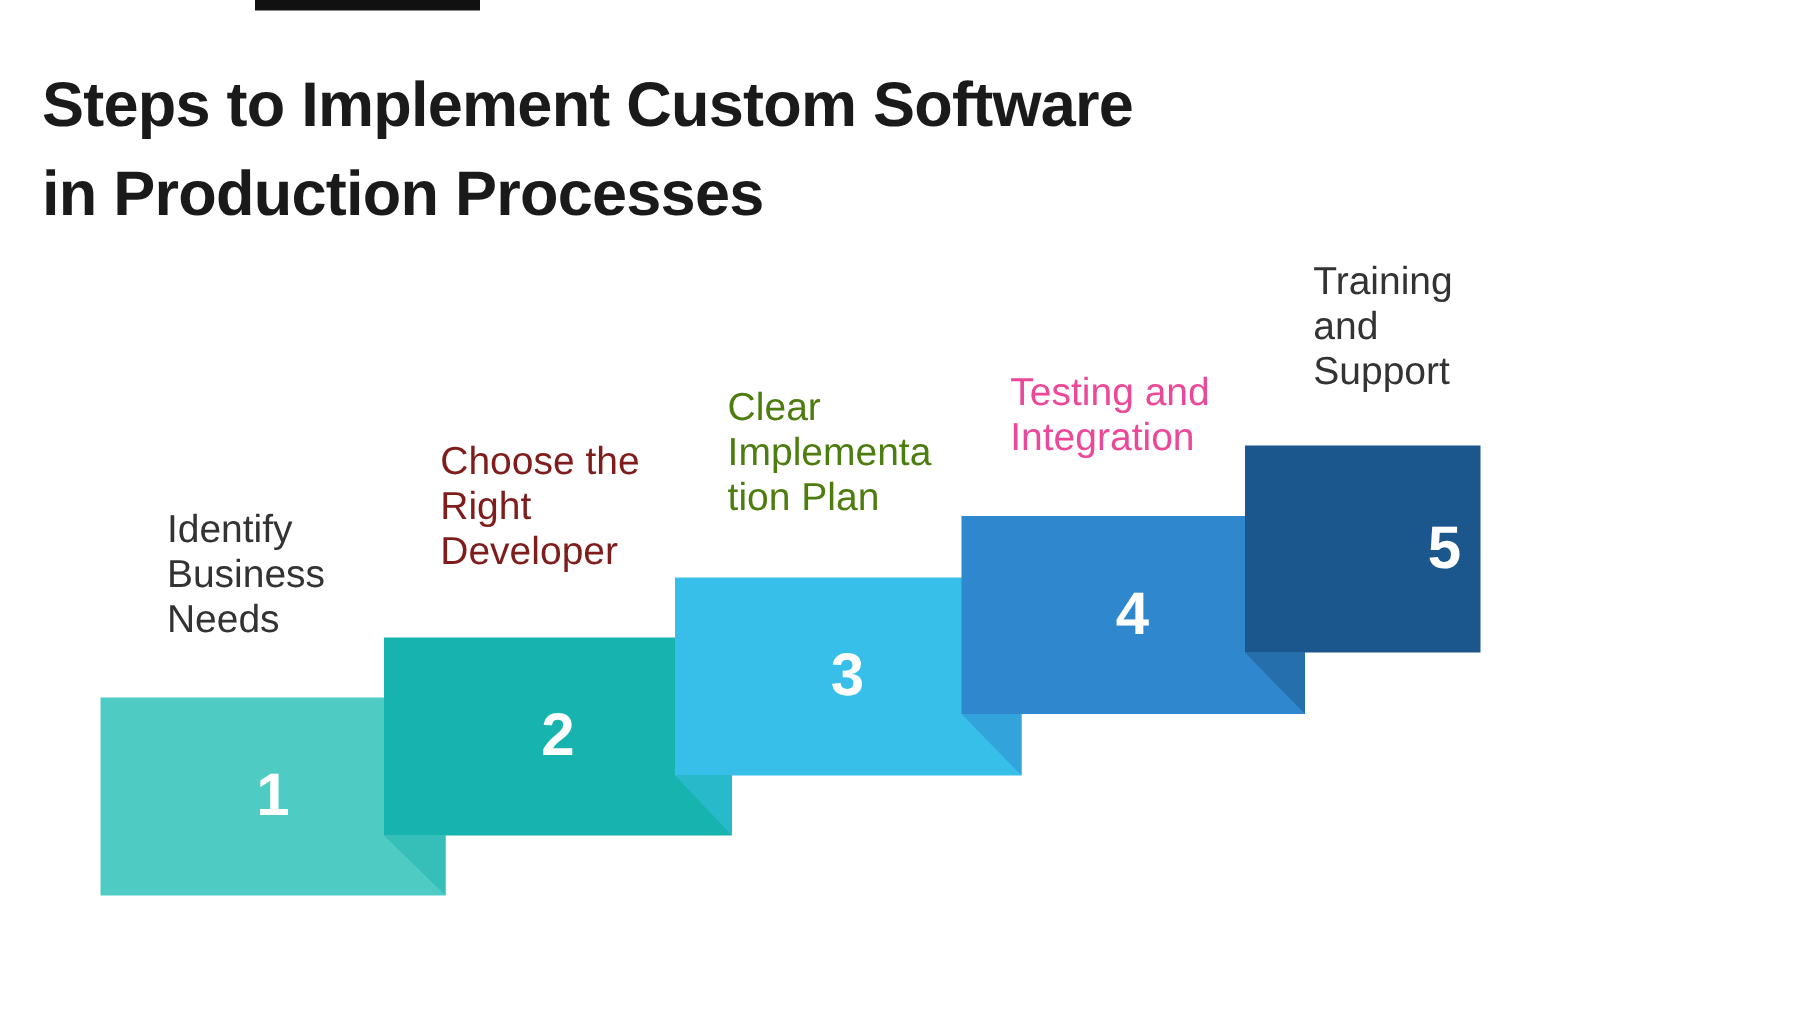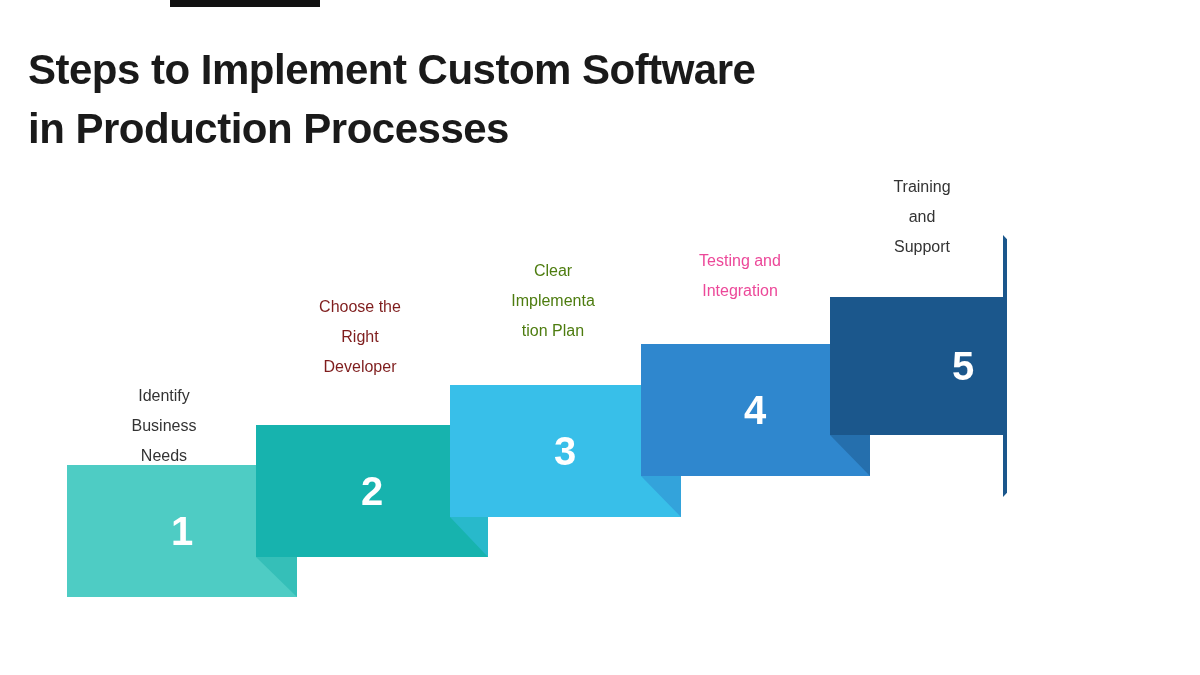--- a/index.html
+++ b/index.html
@@ -1,29 +1,29 @@
 <!DOCTYPE html>
 <html><head>
 <meta charset="utf-8">
 <style>
   html,body{margin:0;padding:0;background:#fff;}
   #canvas{
     position:relative;width:987px;height:675px;background:#ffffff;
-    overflow:hidden;font-family:"Liberation Sans",sans-serif;padding-left:20px;
+    overflow:hidden;font-family:"Liberation Sans",sans-serif;
   }
   #top-bar{position:absolute;left:170px;top:0;width:150px;height:7px;background:#111;}
   #title{
     position:absolute;left:28px;top:40px;
     font-size:42px;line-height:59px;font-weight:700;color:#1a1a1a;
     letter-spacing:-0.5px;white-space:pre-line;
   }
   .step-block{position:absolute;}
   .step-label{
     position:absolute;transform:translateX(-50%);
-    font-size:16px;line-height:30px;color:#333;text-align:center;white-space:pre-line;
+    font-size:26px;line-height:30px;color:#333;white-space:pre-line;
   }
   .step-number{
     position:absolute;transform:translate(-50%,-50%);
     font-size:40px;font-weight:700;color:#fff;
   }
   #shape-layer{position:absolute;left:0;top:0;width:1200px;height:675px;}
 </style>
 </head>
 <body>
 
@@ -41,21 +41,21 @@
 
   <svg id="shape-layer" viewBox="0 0 1200 675" xmlns="http://www.w3.org/2000/svg">
       <polygon points="830,297 1003,297 1003,235 1125,366 1003,497 1003,435 830,435" fill="#1B578C"></polygon>
       <polygon points="256,557 297,557 297,597" fill="#35BFB8"></polygon>
       <polygon points="450,517 488,517 488,557" fill="#28B9CB"></polygon>
       <polygon points="641,476 681,476 681,517" fill="#33A3DB"></polygon>
       <polygon points="830,435 870,435 870,476" fill="#256FAD"></polygon>
     </svg>
 
   <div id="texts">
-      <div class="step-label" style="left: 164px; top: 337px; color: rgb(51, 51, 51); margin-top: 44px;">Identify
+      <div class="step-label" style="left: 164px; top: 337px; color: rgb(51, 51, 51);">Identify
 Business
 Needs</div>
       <div class="step-number" style="left: 182px; top: 531px; color: rgb(255, 255, 255);">1</div>
       <div class="step-label" style="left: 360px; top: 292px; color: #7f1d1d;">Choose the
 Right
 Developer</div>
       <div class="step-number" style="left: 372px; top: 491px; color: rgb(255, 255, 255);">2</div>
       <div class="step-label" style="left: 553px; top: 256px; color: #4d7c0f;">Clear
 Implementa
 tion Plan</div>

